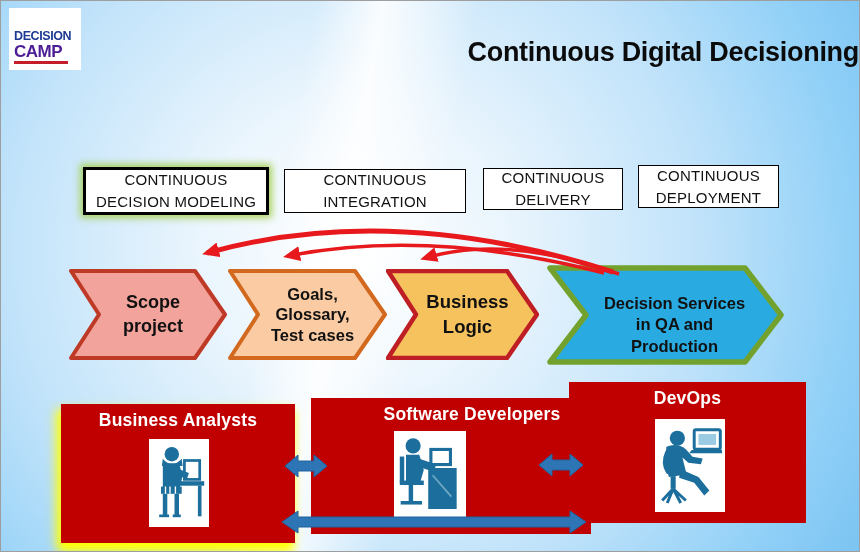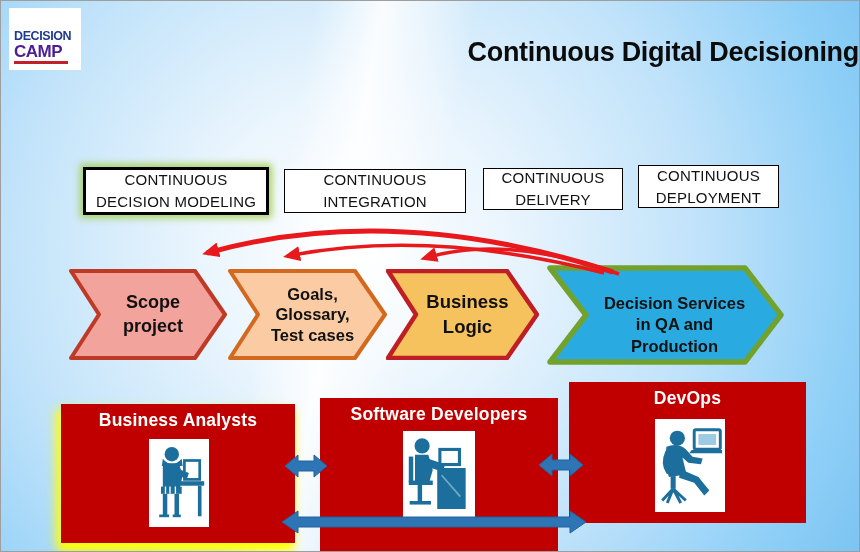--- a/index.html
+++ b/index.html
@@ -41,21 +41,21 @@
   .chev-2{left:227px;top:268px;width:159px;height:91px;}
   .chev-2 .chev-label{font-size:16.5px;line-height:1.25;}
   .chev-3{left:385px;top:268px;width:153px;height:91px;}
   .chev-3 .chev-label{font-size:18.5px;line-height:1.3;}
   .chev-4{left:546px;top:264px;width:237px;height:100px;}
   .chev-4 .chev-label{font-size:16.5px;line-height:1.3;padding-left:24px;margin-top:20px;}
   
   .team-box{position:absolute;background:#c00000;}
   .team-1{left:60px;top:403px;width:234px;height:139px;
           box-shadow:-2px 8px 9px 1px rgba(255,255,0,.95), -6px 4px 10px rgba(255,255,40,.45);}
-  .team-2{left:319px;top:397px;width:238px;height:154px;}
+  .team-2{left:310px;top:397px;width:238px;height:136px;padding-left:42px;}
   .team-3{left:568px;top:381px;width:237px;height:141px;}
   .team-label{text-align:center;margin-top:6px;font-size:17.5px;font-weight:bold;color:#fff;letter-spacing:.2px;}
   .icon-panel{position:absolute;background:#fff;display:flex;align-items:center;justify-content:center;}
   .panel-1{left:88px;top:35px;width:60px;height:88px;}
   .panel-2{left:83px;top:33px;width:72px;height:92px;}
   .panel-3{left:86px;top:37px;width:70px;height:93px;}
   
   #arrow-overlay{position:absolute;left:0;top:0;width:860px;height:552px;pointer-events:none;z-index:10;}
 </style>
 </head>

